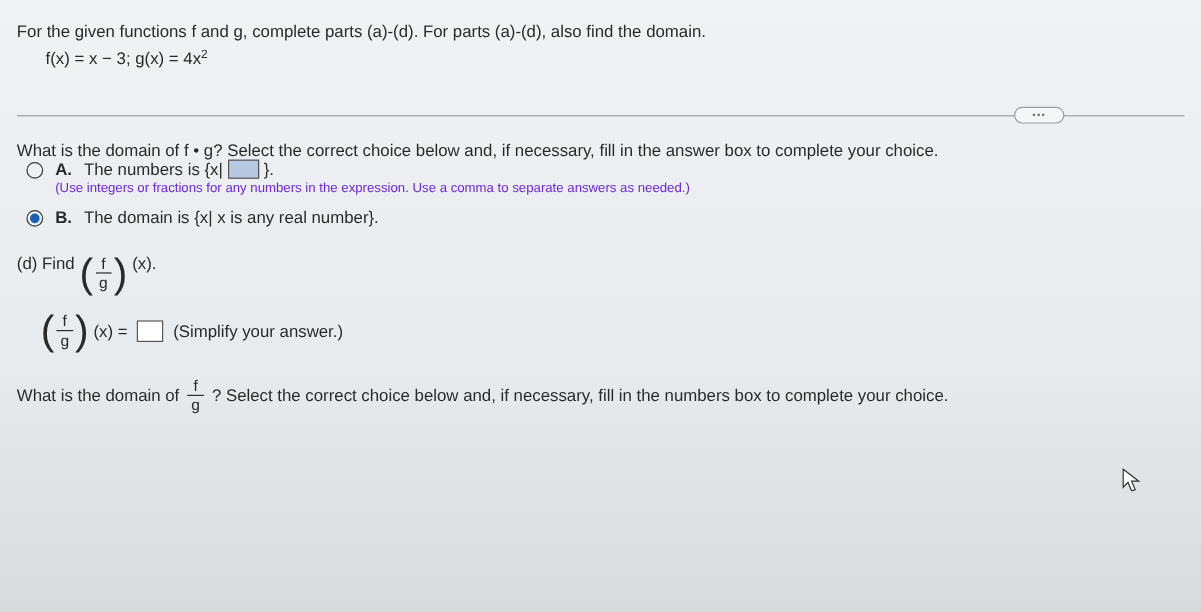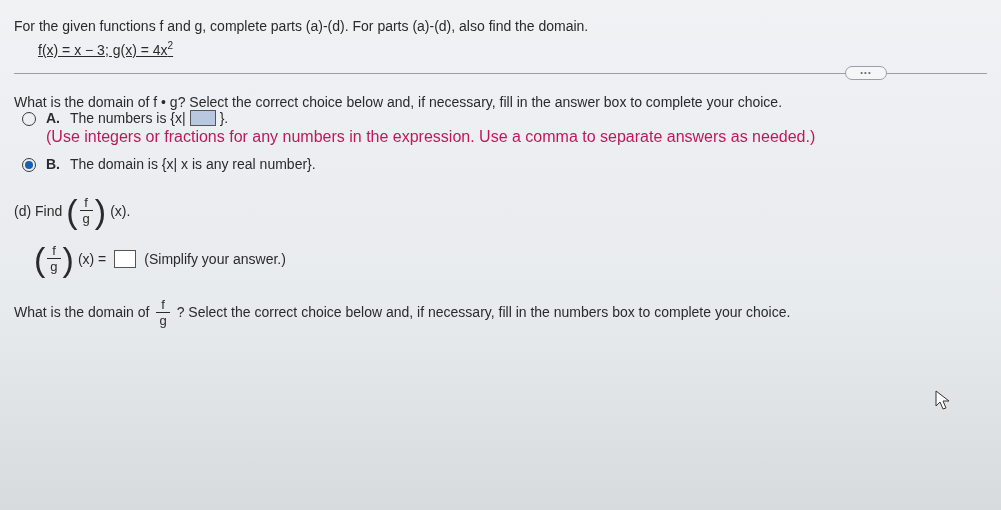--- a/index.html
+++ b/index.html
@@ -8,21 +8,21 @@
       height: 510px;
       font-family: Arial, sans-serif;
       font-size: 14px;
       color: #2a2a2a;
       background: linear-gradient(180deg, #f0f2f4 0%, #e8ebee 60%, #d8dbde 100%);
       padding: 18px 14px;
       position: relative;
       overflow: hidden;
     }
     .instructions { margin-bottom: 6px; }
-    .functions { margin-left: 24px; margin-bottom: 6px; text-decoration: underline; }
+    .functions { margin-left: 24px; margin-bottom: 30px; }
     .sup { vertical-align: super; font-size: 10px; }
     .hr-row { position: relative; height: 18px; margin-bottom: 12px; }
     .hr-line { border: none; border-top: 1px solid #9aa0a6; position: absolute; top: 9px; left: 0; right: 0; }
     .pill {
       position: absolute; right: 100px; top: 2px;
       width: 42px; height: 14px; border-radius: 8px;
       border: 1px solid #9aa0a6; background: #f5f6f8;
       display: flex; align-items: center; justify-content: center;
       font-size: 8px; letter-spacing: 1px; color: #6a6f75;
       cursor: pointer;
@@ -37,22 +37,22 @@
     .radio.selected::after {
       content: ""; width: 8px; height: 8px; border-radius: 50%; background: #1a5fb4;
     }
     .choice-body { flex: 1; }
     .choice-line { display: flex; align-items: flex-end; gap: 4px; flex-wrap: wrap; }
     .bold { font-weight: bold; margin-right: 6px; }
     .answer-box1 {
       display: inline-block; width: 26px; height: 16px;
       border: 1px solid #555; background: #b8c8e0;
     }
-    .hint { font-size: 16px; color: #be185d; margin-top: 2px; }
-    .part-d { margin-top: 22px; display: flex; align-items: center; gap: 4px; }
+    .hint { font-size: 11px; color: #6d28d9; margin-top: 2px; }
+    .part-d { margin-top: 22px; display: flex; align-items: flex-start; gap: 4px; }
     .fg-paren { display: inline-flex; align-items: center; }
     .paren { font-size: 34px; font-weight: 300; line-height: 1; }
     .frac { display: inline-flex; flex-direction: column; align-items: center; line-height: 1; font-size: 13px; margin: 0 2px; }
     .frac .num { padding: 0 3px 1px; }
     .frac .den { border-top: 1px solid #2a2a2a; padding: 1px 3px 0; }
     .eq-row { margin-left: 20px; margin-top: 14px; display: flex; align-items: center; gap: 4px; }
     .answer-box2 {
       display: inline-block; width: 22px; height: 18px;
       border: 1px solid #555; background: #fff; margin: 0 4px;
     }

